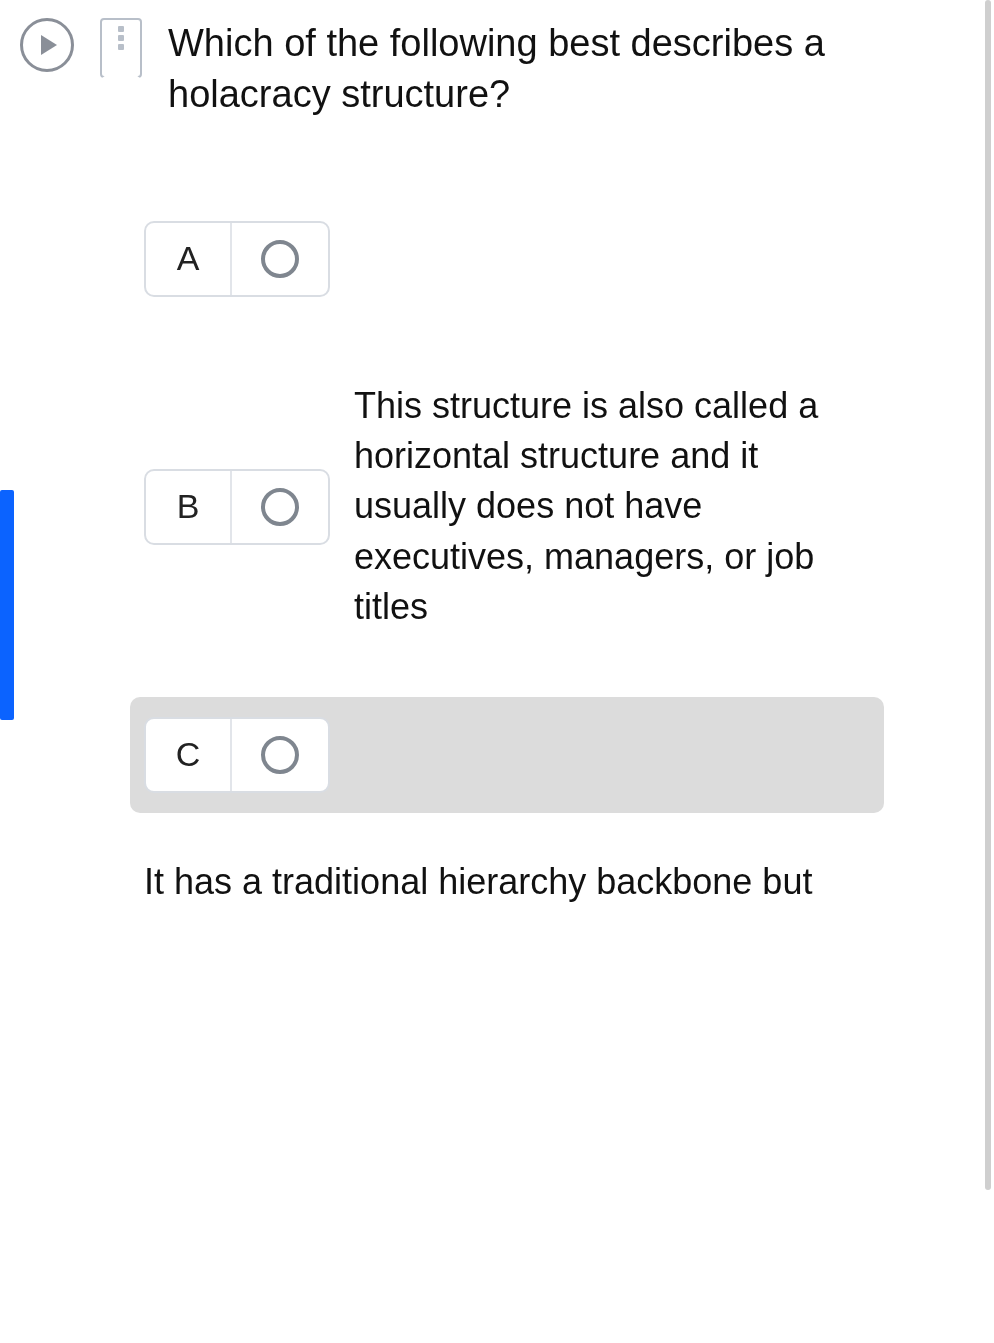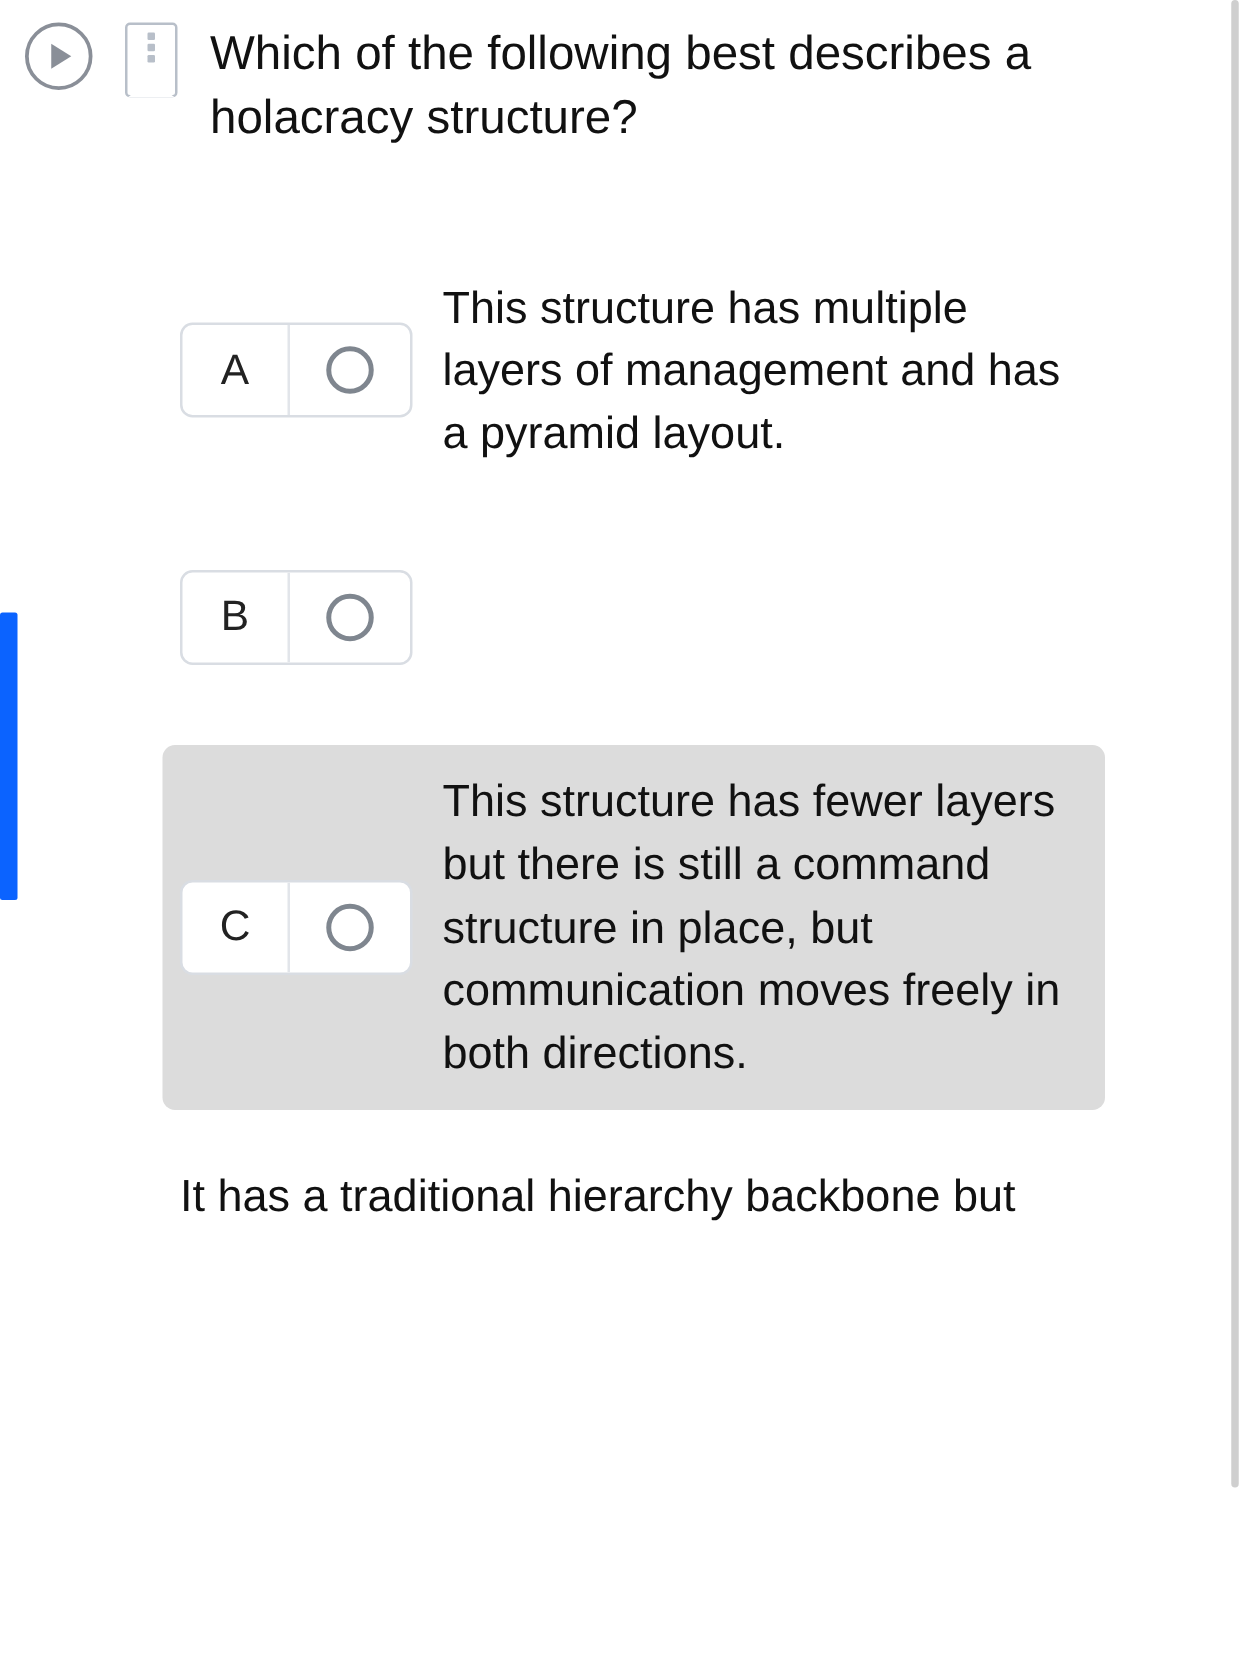--- a/index.html
+++ b/index.html
@@ -187,40 +187,39 @@
 
   <div class="options-area">
 
     <div class="option-row">
       <div class="letter-box">
         <div class="letter-cell">A</div>
         <div class="radio-cell">
           <div class="radio-circle"></div>
         </div>
       </div>
-      <div class="option-text">This structure has multiple layers of management and has a pyramid layout.</div>
     </div>
 
     <div class="option-row">
       <div class="letter-box">
         <div class="letter-cell">B</div>
         <div class="radio-cell">
           <div class="radio-circle"></div>
         </div>
       </div>
+      <div class="option-text">This structure is also called a horizontal structure and it usually does not have executives, managers, or job titles</div>
     </div>
 
     <div class="option-row highlighted">
       <div class="letter-box">
         <div class="letter-cell">C</div>
         <div class="radio-cell">
           <div class="radio-circle"></div>
         </div>
       </div>
-      <div class="option-text">This structure has fewer layers but there is still a command structure in place, but communication moves freely in both directions.</div>
     </div>
 
     <div class="option-row partial">
       <div class="option-text" style="">It has a traditional hierarchy backbone but</div>
     </div>
 
   </div>
 </div>
 
 </body></html>

